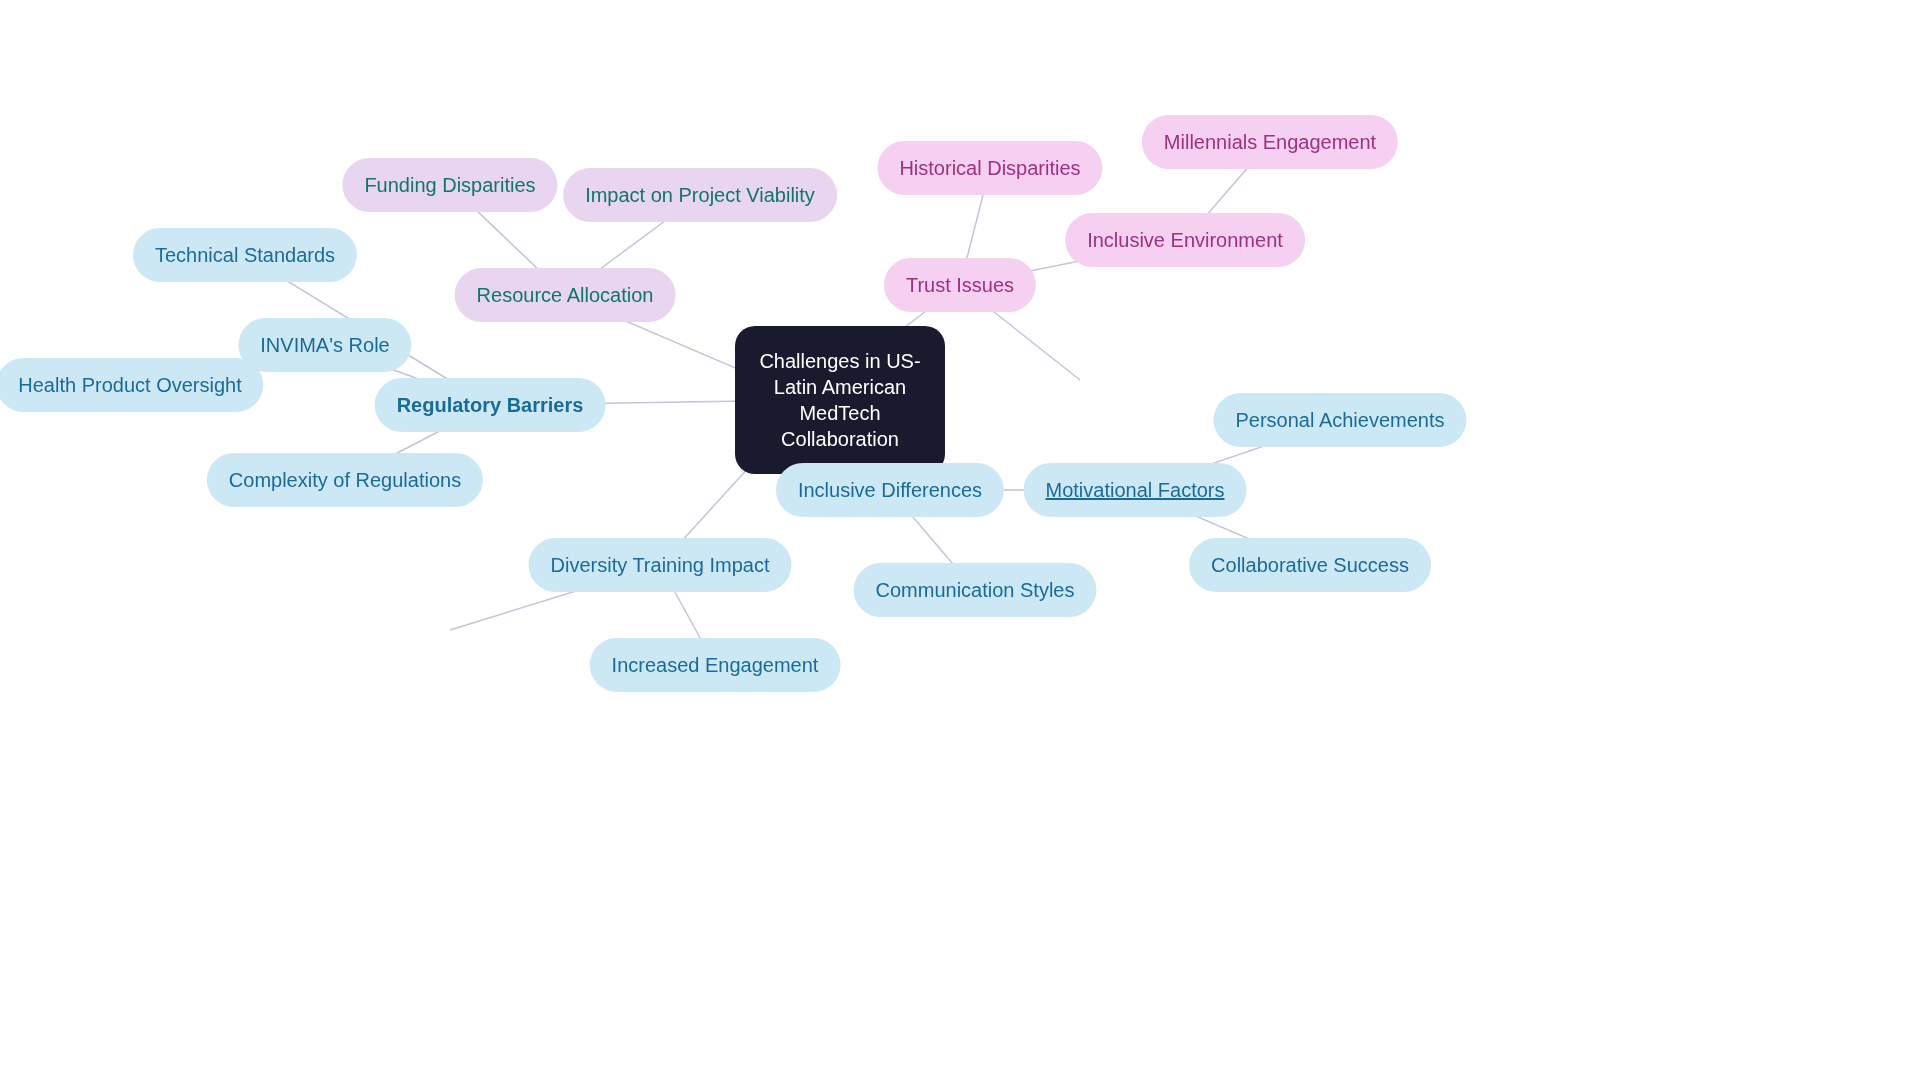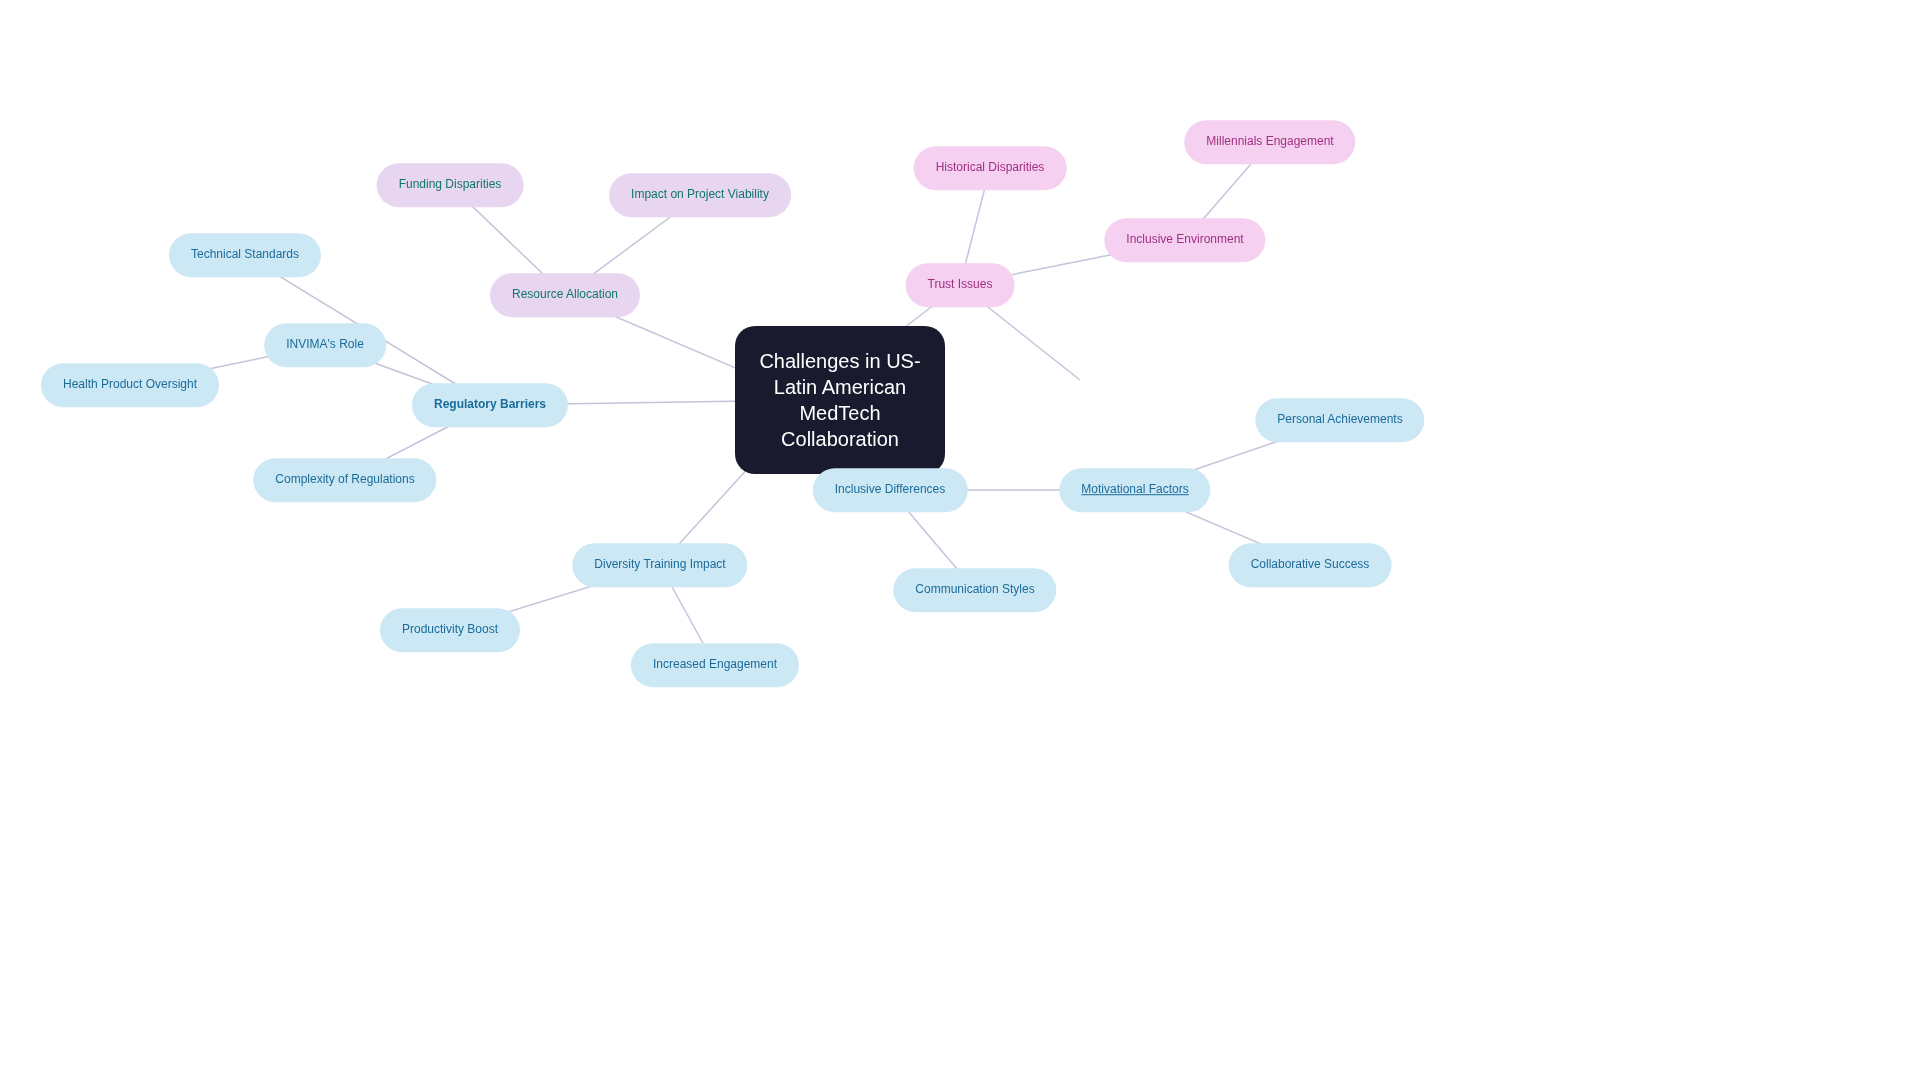--- a/index.html
+++ b/index.html
@@ -24,21 +24,21 @@
       pointer-events: none;
     }
     .node {
       position: absolute;
       border-radius: 30px;
       display: flex;
       align-items: center;
       justify-content: center;
       text-align: center;
       padding: 14px 22px;
-      font-size: 12px;
+      font-size: 20px;
       font-weight: 400;
       line-height: 1.3;
       cursor: default;
       transform: translate(-50%, -50%);
     }
     .node-center {
       background: #1a1a2e;
       color: #ffffff;
       border-radius: 20px;
       font-size: 20px;
@@ -101,15 +101,14 @@
     <div class="node node-pink" style="left: 960px; top: 285px;">Trust Issues</div>
     <div class="node node-pink" style="left: 990px; top: 168px;">Historical Disparities</div>
     <div class="node node-pink" style="left: 1185px; top: 240px;">Inclusive Environment</div>
     <div class="node node-pink" style="left: 1270px; top: 142px;">Millennials Engagement</div>
     <div class="node node-blue" style="left: 890px; top: 490px;">Inclusive Differences</div>
     <div class="node node-blue" style="left: 1135px; top: 490px; text-decoration: underline;">Motivational Factors</div>
     <div class="node node-blue" style="left: 1340px; top: 420px;">Personal Achievements</div>
     <div class="node node-blue" style="left: 1310px; top: 565px;">Collaborative Success</div>
     <div class="node node-blue" style="left: 975px; top: 590px;">Communication Styles</div>
     <div class="node node-blue" style="left: 660px; top: 565px;">Diversity Training Impact</div>
-    <div class="node node-blue" style="left: 450px; top: 630px;">Productivity Boost</div>
     <div class="node node-blue" style="left: 715px; top: 665px;">Increased Engagement</div>
   </div>
 
 </body></html>

